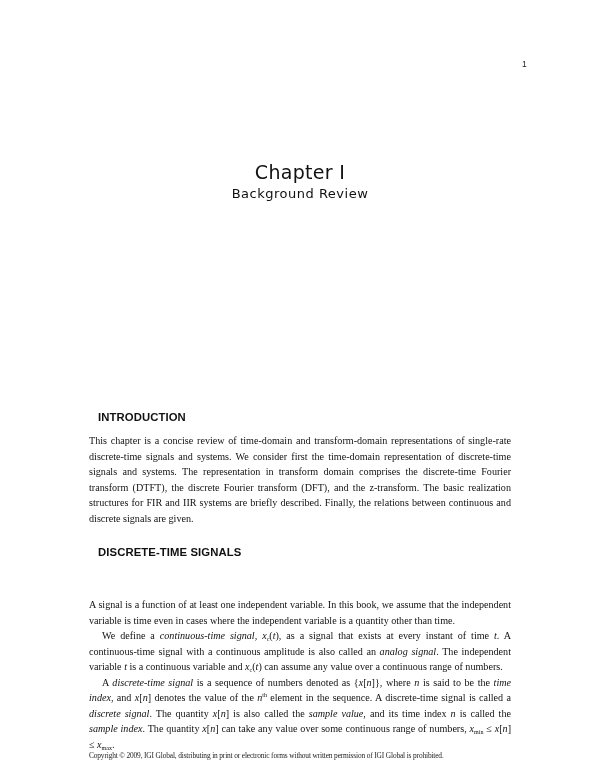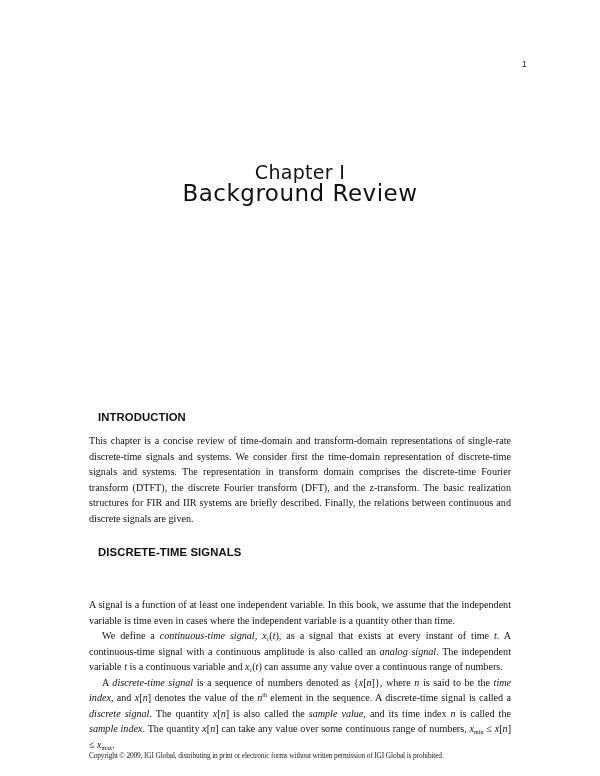--- a/index.html
+++ b/index.html
@@ -36,21 +36,21 @@
       font-size: 19px;
       line-height: 24px;
       letter-spacing: 0.3px;
     }
     .title-main {
       font-size: 24px;
       line-height: 27px;
       letter-spacing: 0.6px;
     }
     .title-sub {
-      font-size: 23px;
+      font-size: 13px;
       line-height: 19px;
       letter-spacing: 0.5px;
     }
     .heading {
       position: absolute;
       left: 98px;
       font-family: "Liberation Sans", sans-serif;
       font-weight: bold;
       font-size: 11.3px;
       letter-spacing: 0.1px;

